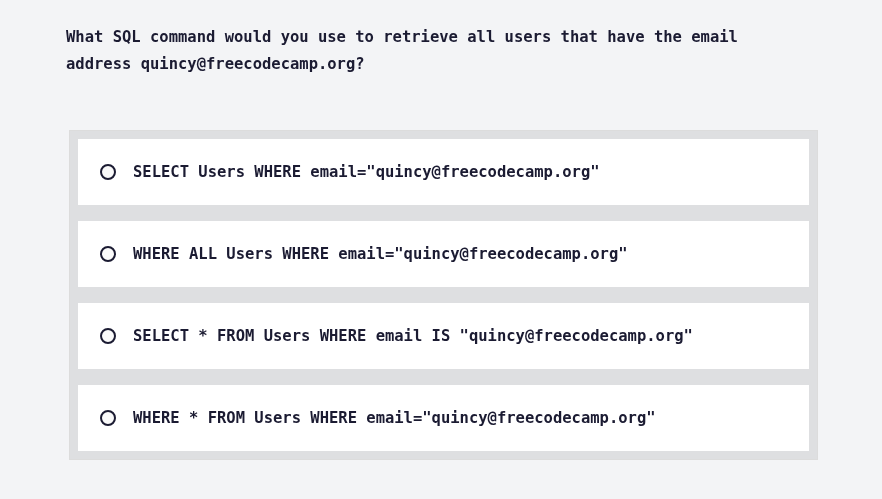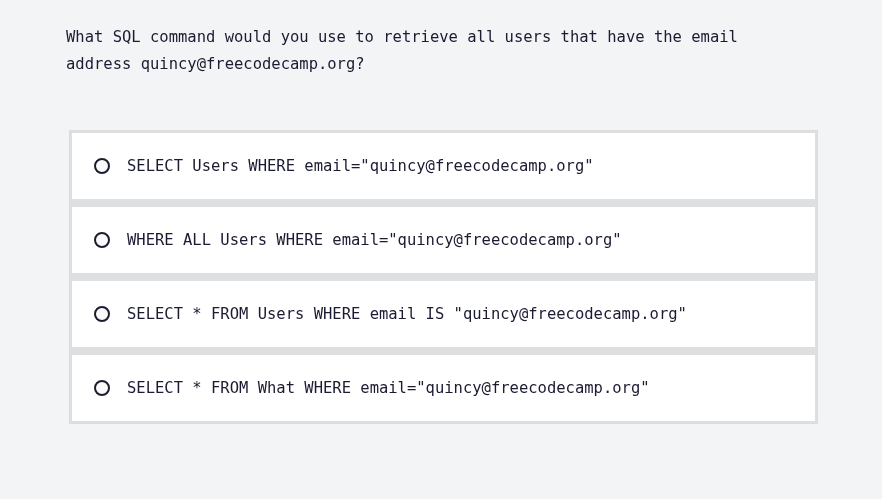--- a/index.html
+++ b/index.html
@@ -1,15 +1,15 @@
 <!DOCTYPE html>
 <html><head>
 <meta charset="utf-8">
 <style>
-  * { box-sizing: border-box; margin: 0; padding: 0; }
+  * { box-sizing: border-box; margin: 0; padding: 0; font-weight: bold; }
 
   html, body {
     width: 882px;
     height: 499px;
     overflow: hidden;
   }
 
   body {
     background: #f3f4f6;
     font-family: "DejaVu Sans Mono", "Liberation Mono", monospace;
@@ -38,24 +38,24 @@
   }
 
   
   .answers {
     position: absolute;
     left: 69px;
     top: 130px;
     width: 749px;
     border: 1px solid #dcdcdc;
     background: #dedfe1;
-    padding: 2px;
+    padding: 8px;
     display: flex;
     flex-direction: column;
-    gap: 8px;
+    gap: 16px;
   }
 
   .option {
     background: #ffffff;
     height: 66px;
     display: flex;
     align-items: center;
     padding-left: 22px;
     cursor: pointer;
   }
@@ -97,17 +97,17 @@
       <span class="option-label">WHERE ALL Users WHERE email="quincy@freecodecamp.org"</span>
     </div>
 
     <div class="option">
       <span class="radio"></span>
       <span class="option-label">SELECT * FROM Users WHERE email IS "quincy@freecodecamp.org"</span>
     </div>
 
     <div class="option">
       <span class="radio"></span>
-      <span class="option-label">SELECT * FROM What WHERE email="quincy@freecodecamp.org"</span>
+      <span class="option-label">WHERE * FROM Users WHERE email="quincy@freecodecamp.org"</span>
     </div>
 
   </div>
 </div>
 
 </body></html>

